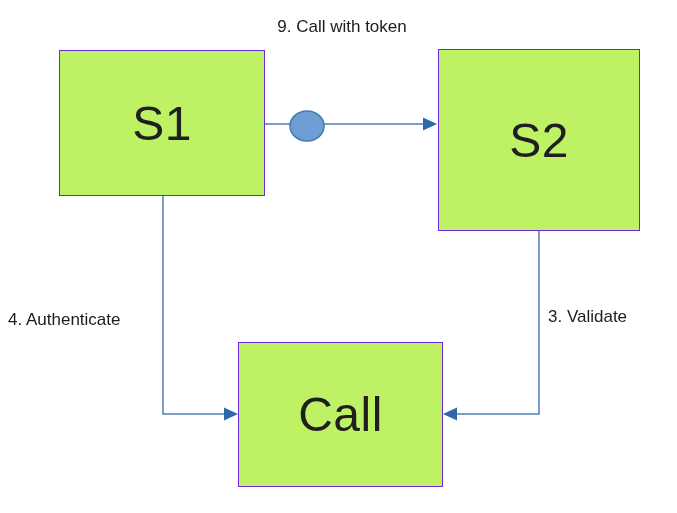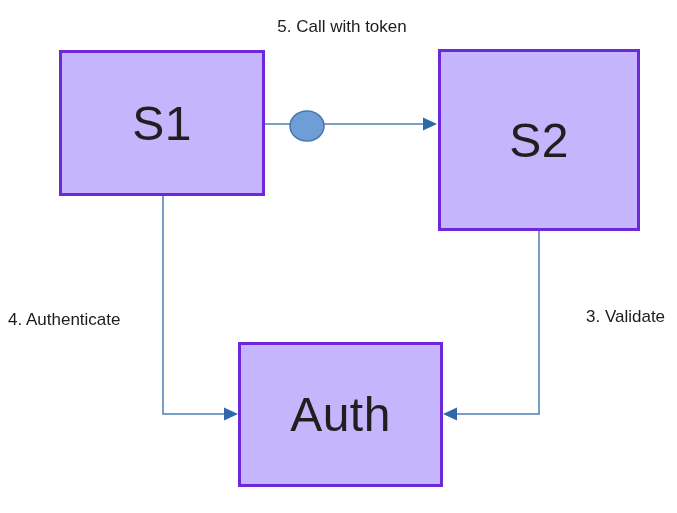--- a/index.html
+++ b/index.html
@@ -17,22 +17,22 @@
   }
   .connectors {
     position: absolute;
     left: 0;
     top: 0;
     width: 677px;
     height: 513px;
   }
   .node {
     position: absolute;
-    background: #c4b5fd;
-    border: 3px solid #6d28d9;
+    background: #bef264;
+    border: 1px solid #6d28d9;
     box-sizing: border-box;
     display: flex;
     align-items: center;
     justify-content: center;
   }
   .node-label {
     font-size: 48px;
     font-weight: 400;
     color: #1f1f1f;
     letter-spacing: 0.5px;
@@ -41,21 +41,21 @@
   #node-s2  { left: 438px; top: 49px;  width: 202px; height: 182px; }
   #node-auth{ left: 238px; top: 342px; width: 205px; height: 145px; }
   .edge-label {
     position: absolute;
     font-size: 17px;
     color: #1c1c1c;
     white-space: nowrap;
   }
   #label-call-with-token { left: 252px; top: 17px; width: 180px; text-align: center; }
   #label-authenticate    { left: 8px;   top: 310px; }
-  #label-validate        { left: 548px; top: 307px; margin-left: 38px; }
+  #label-validate        { left: 548px; top: 307px; }
 </style>
 </head>
 <body>
 
 <div class="canvas">
 
   <svg class="connectors" viewBox="0 0 677 513" xmlns="http://www.w3.org/2000/svg">
 
     <g>
       <line x1="265" y1="124" x2="426" y2="124" stroke="#4f7fb5" stroke-width="1.5"></line>
@@ -76,22 +76,22 @@
 
   <div class="node" id="node-s1">
     <span class="node-label">S1</span>
   </div>
 
   <div class="node" id="node-s2">
     <span class="node-label">S2</span>
   </div>
 
   <div class="node" id="node-auth">
-    <span class="node-label">Auth</span>
+    <span class="node-label">Call</span>
   </div>
 
   <div class="edge-label" id="label-authenticate">4. Authenticate</div>
 
-  <div class="edge-label" id="label-call-with-token">5. Call with token</div>
+  <div class="edge-label" id="label-call-with-token">9. Call with token</div>
 
   <div class="edge-label" id="label-validate">3. Validate</div>
 
 </div>
 
 </body></html>

